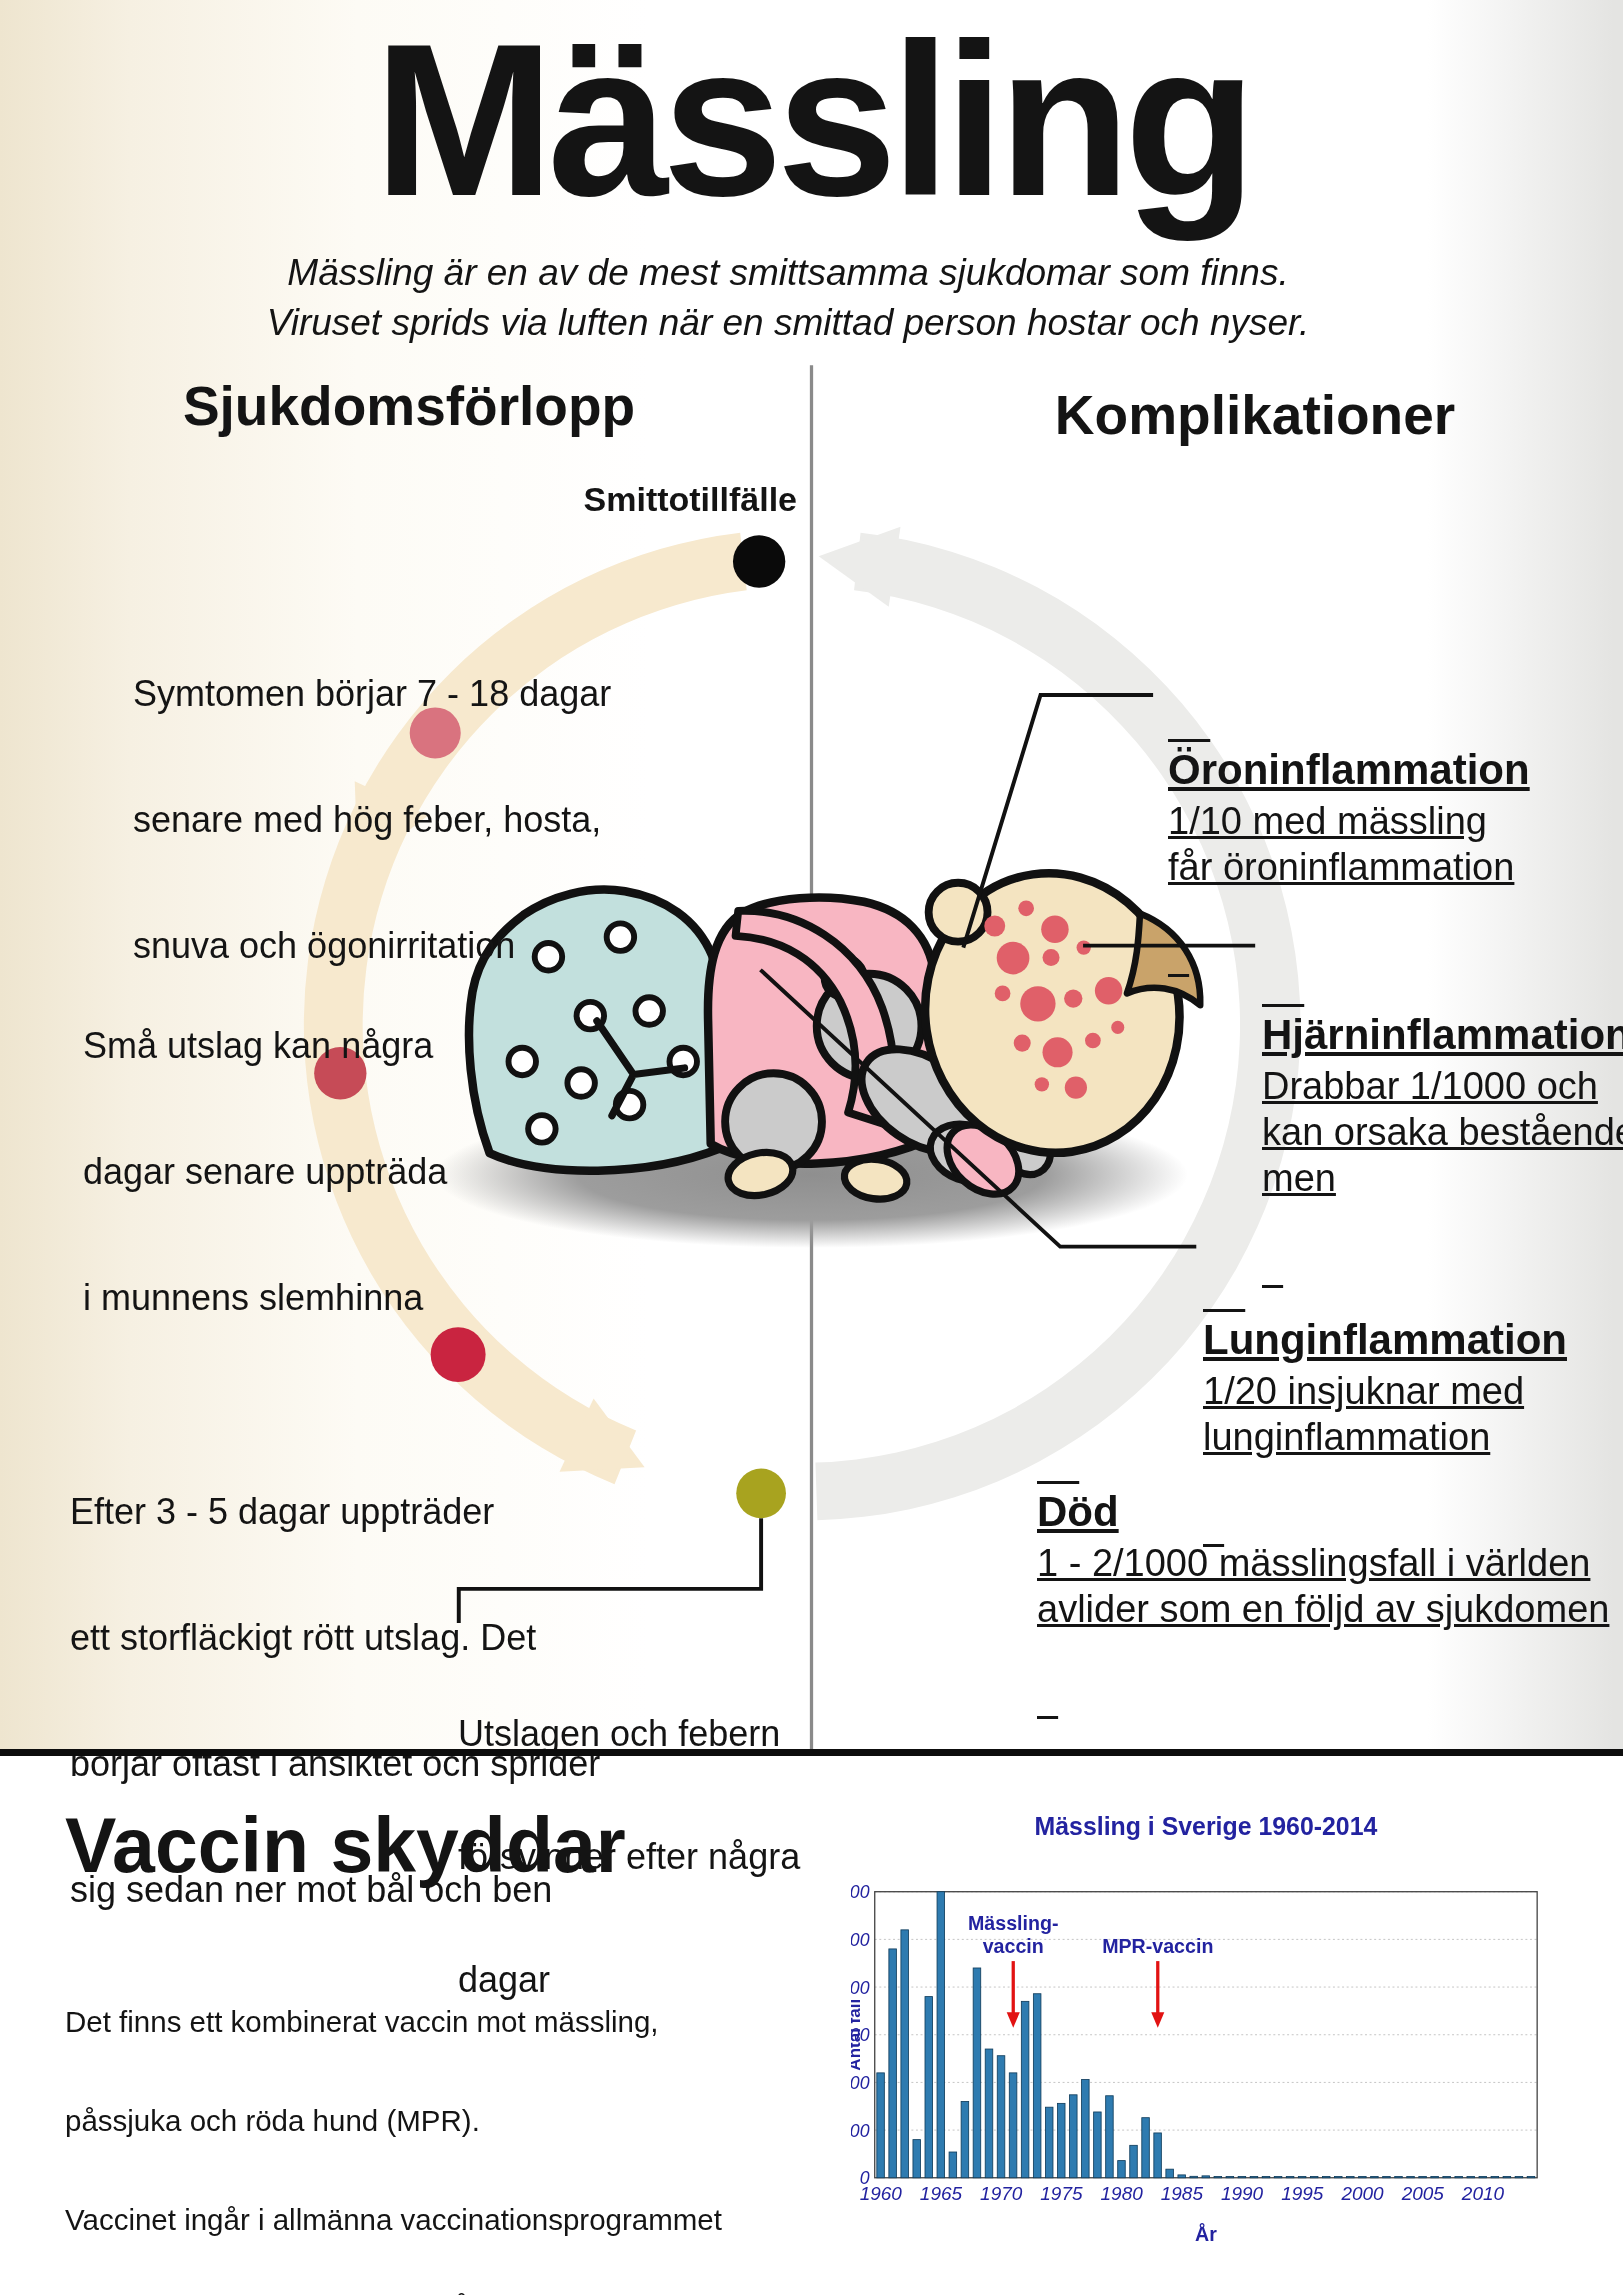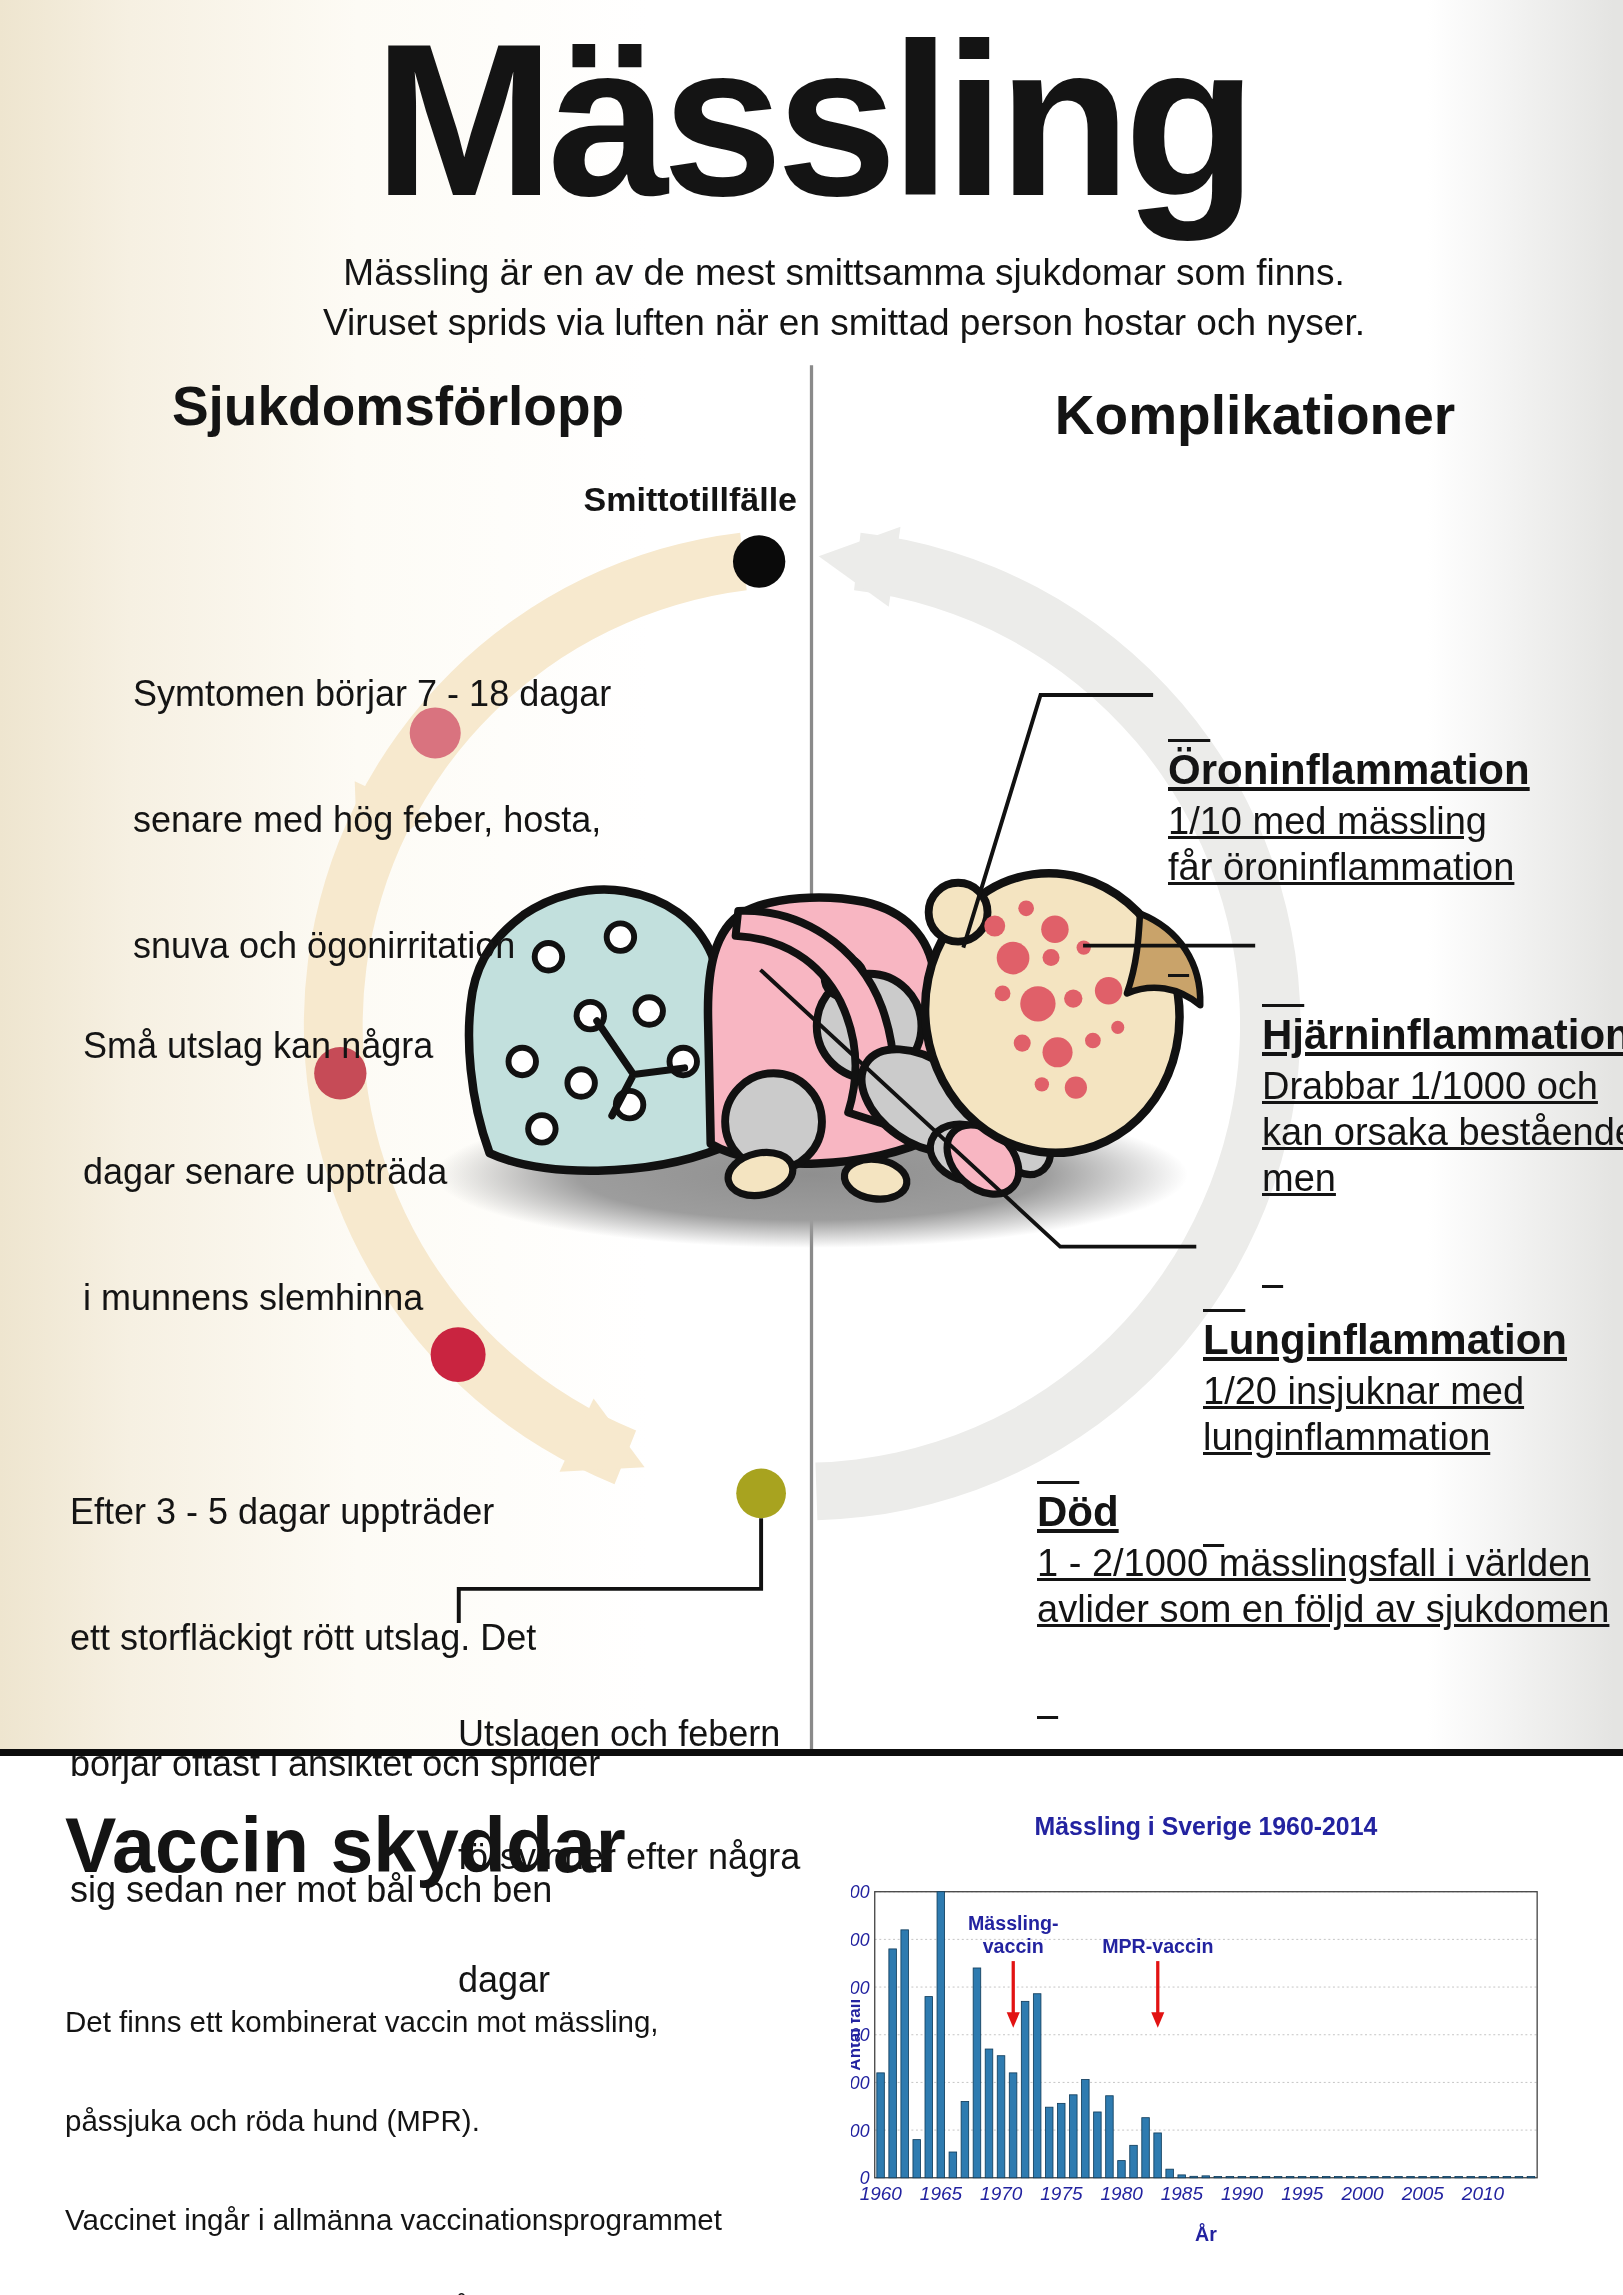--- a/index.html
+++ b/index.html
@@ -7,21 +7,21 @@
         font-family:"Liberation Sans","DejaVu Sans",sans-serif;color:#141414;background:#ffffff;}
   #topbg{position:absolute;left:0;top:0;width:1623px;height:1756px;
         background:linear-gradient(to right,#eee5cf 0%,#f6f0e2 8%,#fdfbf5 22%,#ffffff 40%,#ffffff 100%);}
   #topbg-right{position:absolute;right:0;top:0;width:196px;height:1756px;
         background:linear-gradient(to right,rgba(233,233,231,0),#e4e4e2 95%);}
   #mainsvg{position:absolute;left:0;top:0;}
   #sep{position:absolute;left:0;top:1749px;width:1623px;height:7.2px;background:#0d0d0d;}
   .ctext{position:absolute;transform:translateX(-50%);text-align:right;white-space:nowrap;}
   .tblock{position:absolute;white-space:pre;line-height:42px;font-size:36px;}
   #main-title{top:11.8px;left:812px;font-size:217px;font-weight:700;letter-spacing:-6.5px;line-height:216px;}
-  .subtitle{font-size:37px;left:844px;}
+  .subtitle{font-size:37px;left:788px;font-style:italic;}
   .colhead{font-weight:700;font-size:55px;line-height:65px;}
   #smitto{position:absolute;right:826px;top:480px;font-size:34px;font-weight:700;white-space:nowrap;}
   .anno{position:absolute;white-space:pre;font-size:38px;line-height:46px;text-decoration:underline;}
   .anno .t{font-weight:700;font-size:42px;display:block;margin-bottom:5.2px;}
   #vhead{position:absolute;left:65px;top:1801px;font-size:77px;font-weight:700;}
   .vbody{position:absolute;left:65px;font-size:29.5px;line-height:33px;white-space:pre;}
   #chartwrap{position:absolute;left:851px;top:1804px;width:740px;height:487px;}
 </style>
 </head>
 <body>
@@ -111,21 +111,21 @@
       <circle cx="520" cy="1640" r="40" fill="#c64b57"></circle>
       <circle cx="700" cy="2070" r="42" fill="#c92440"></circle>
       <circle cx="1163" cy="2282" r="38" fill="#a8a31f"></circle>
     </g>
   </svg>
 
   <div class="ctext" id="main-title">Mässling</div>
   <div class="ctext subtitle" style="top:252px">Mässling är en av de mest smittsamma sjukdomar som finns.</div>
   <div class="ctext subtitle" style="top:302px">Viruset sprids via luften när en smittad person hostar och nyser.</div>
 
-  <div class="ctext colhead" style="left:398px;top:374px">
+  <div class="ctext colhead" style="left:409px;top:374px">
     <div>Sjukdomsförlopp</div>
   </div>
   <div class="ctext colhead" style="left:1255px;top:383px">Komplikationer</div>
 
   <div id="smitto">Smittotillfälle</div>
 
   <div class="tblock" style="left:133px;top:589px">
     <div>Symtomen börjar 7 - 18 dagar</div>
     <div>senare med hög feber, hosta,</div>
     <div>snuva och ögonirritation</div>

